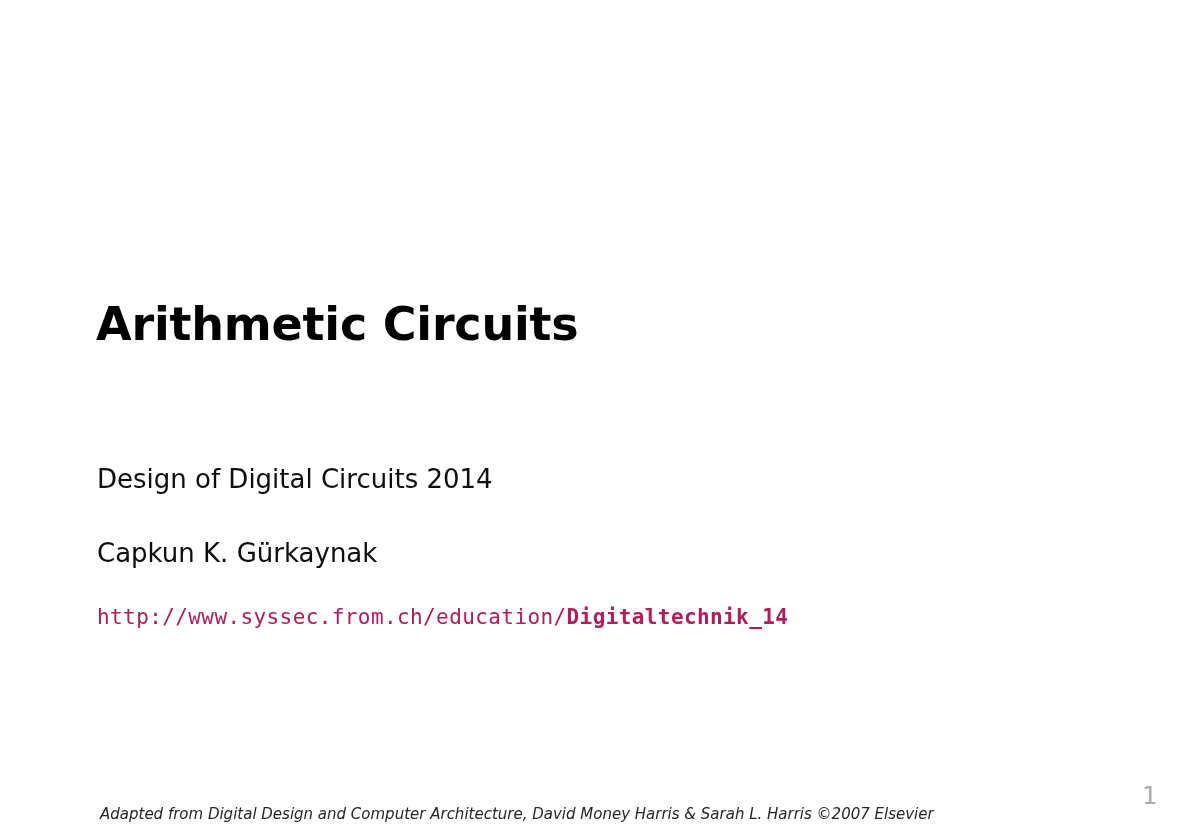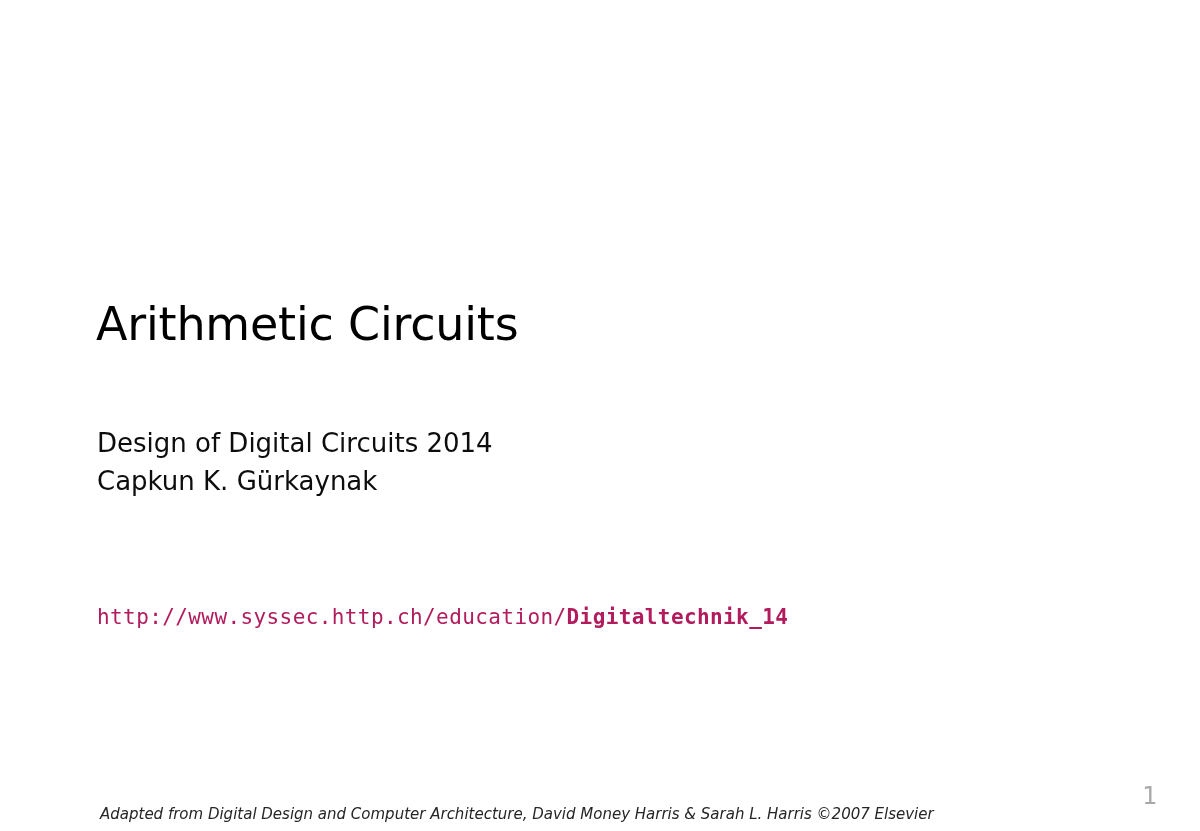--- a/index.html
+++ b/index.html
@@ -21,40 +21,41 @@
   }
 
   
   .slide-title {
     position: absolute;
     left: 96px;
     top: 268px;
     width: 1020px;
     font-size: 46px;
     line-height: 1.12;
-    font-weight: normal;
+    font-weight: bold;
     color: #000000;
     letter-spacing: -0.2px;
     white-space: pre-wrap;
   }
 
   
   .subtitle-block {
     position: absolute;
     left: 97px;
     top: 424px;
     width: 900px;
   }
 
   .subtitle-line {
     font-size: 26px;
     line-height: 38px;
     font-weight: normal;
     color: #0d0d0d;
     white-space: pre;
+    margin-top: 36px;
   }
 
   
   .url-line {
     position: absolute;
     left: 97px;
     top: 602px;
     font-family: "DejaVu Sans Mono", "Liberation Mono", monospace;
     font-size: 21px;
     line-height: 30px;
@@ -97,19 +98,19 @@
 
 <div class="slide">
 
   <h1 class="slide-title">Arithmetic Circuits</h1>
 
   <div class="subtitle-block">
     <div class="subtitle-line">Design of Digital Circuits 2014</div>
     <div class="subtitle-line">Capkun K. Gürkaynak</div>
   </div>
 
-  <div class="url-line"><span class="url-head">http://www.syssec.http.ch/education/</span><span class="url-tail">Digitaltechnik_14</span></div>
+  <div class="url-line"><span class="url-head">http://www.syssec.from.ch/education/</span><span class="url-tail">Digitaltechnik_14</span></div>
 
   <div class="footer-credit">Adapted from Digital Design and Computer Architecture, David Money Harris &amp; Sarah L. Harris ©2007 Elsevier</div>
 
   <div class="page-number">1</div>
 
 </div>
 
 </body></html>

